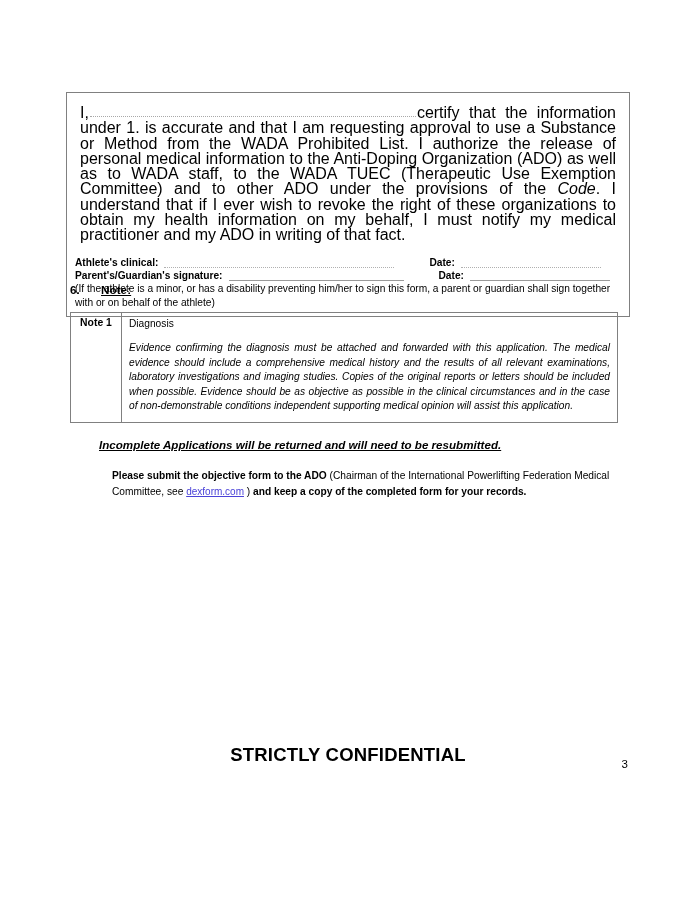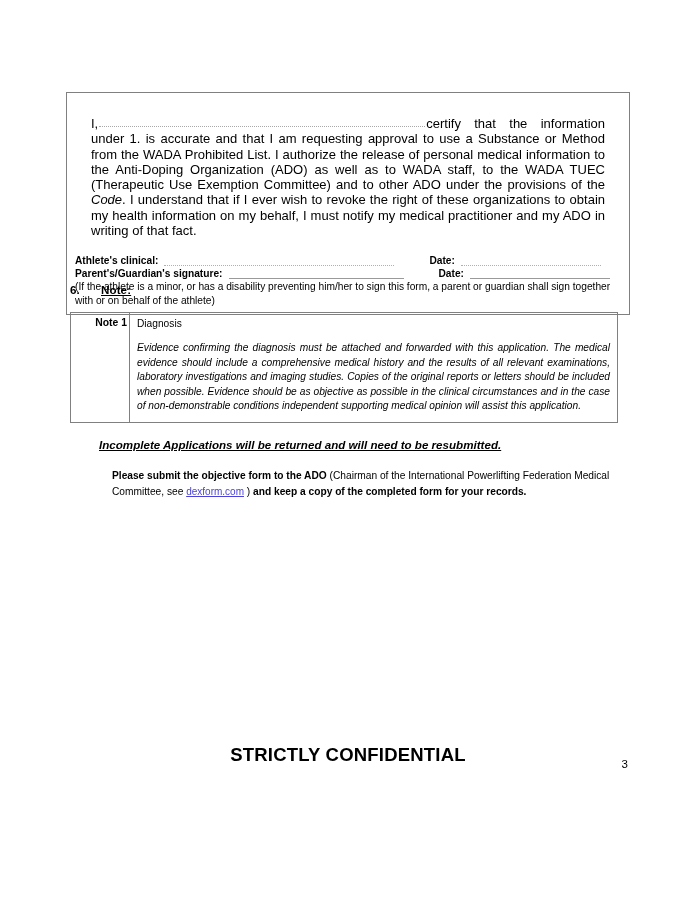--- a/index.html
+++ b/index.html
@@ -22,25 +22,25 @@
     position: absolute;
     left: 66px;
     top: 92px;
     width: 564px;
     box-sizing: border-box;
     border: 1px solid #808080;
     padding: 7px 8px 6px 8px;
   }
 
   .decl-para {
-    font-size: 13px;
+    font-size: 16px;
     line-height: 15.3px;
     text-align: justify;
     text-justify: inter-word;
-    margin: 16px;
+    margin: 5px;
   }
   .decl-para .italic { font-style: italic; }
 
   
   .blank-dotted {
     display: inline-block;
     width: 326px;
     border-bottom: 1px dotted #a8a8a8;
     height: 10px;
     vertical-align: 1px;
@@ -126,22 +126,22 @@
   }
   .note-table td {
     border: 1px solid #808080;
     vertical-align: top;
     padding: 4px 7px 8px 7px;
   }
   .note-table td.note-id {
     width: 46px;
     font-weight: bold;
     font-size: 10.4px;
-    text-align: right;
-    padding-left: 10px;
+    text-align: center;
+    padding-left: 2px;
     padding-right: 2px;
   }
   .note-title {
     font-size: 10.2px;
     line-height: 14px;
   }
   .note-body {
     font-size: 10.2px;
     line-height: 14.6px;
     font-style: italic;

